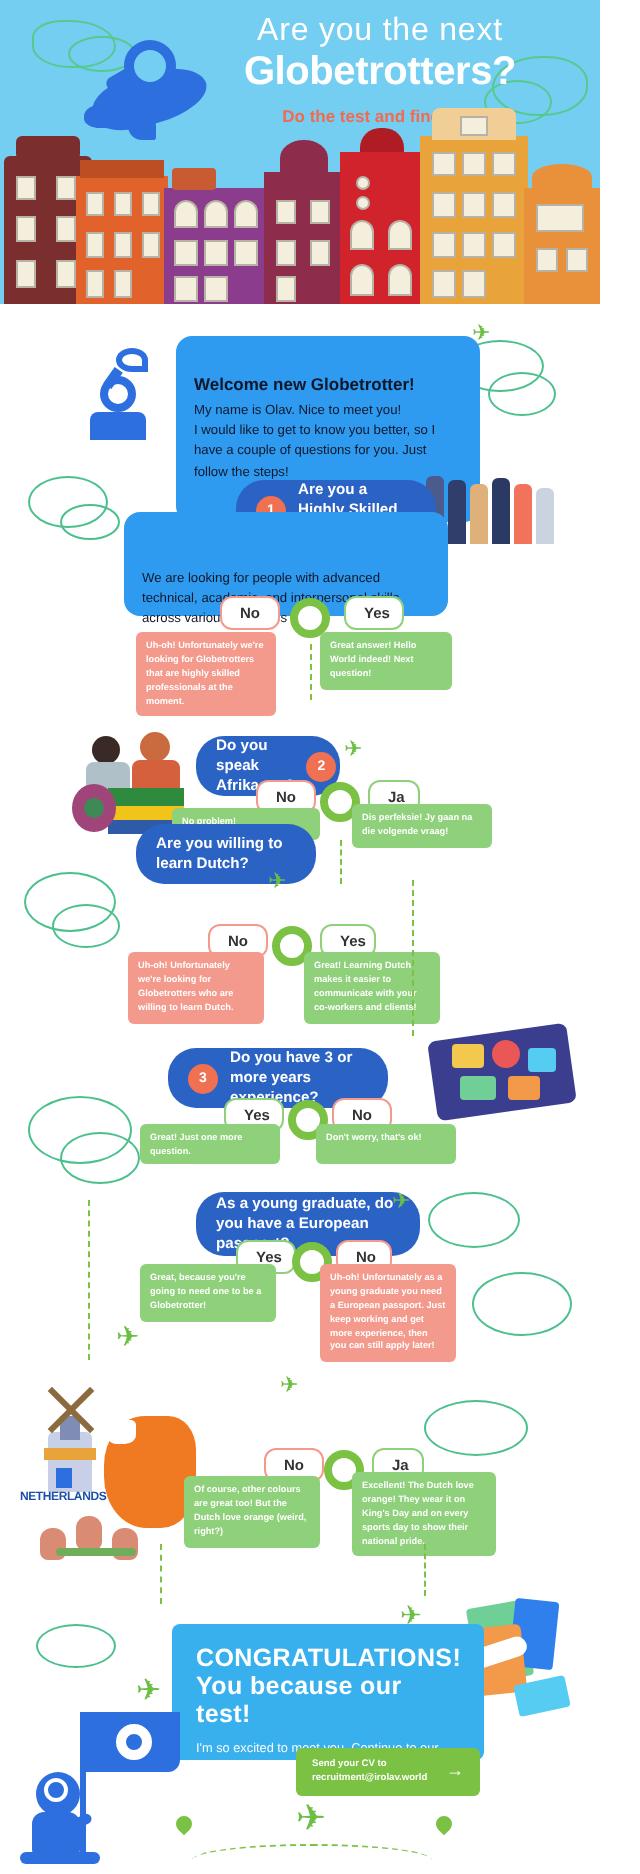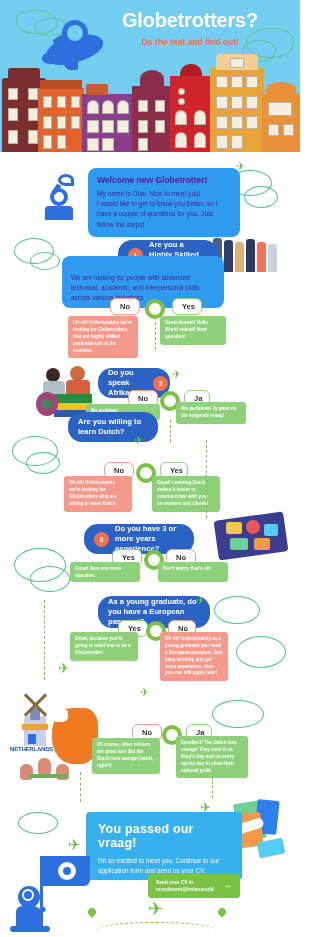--- a/index.html
+++ b/index.html
@@ -31,22 +31,22 @@
   .rk-fin { position: absolute; left: 4px; top: 34px; width: 20px; height: 12px; background: #2E6FE0; border-radius: 50% 10% 50% 40%; }
   .rk-fin2 { position: absolute; left: 26px; top: 38px; width: 14px; height: 14px; background: #2E6FE0; border-radius: 40% 50% 10% 50%; }
 
   
   .houses { position: absolute; left: 0; bottom: 0; width: 300px; height: 86px; }
   .hse { position: absolute; bottom: 0; }
   .win { position: absolute; background: #F4EEDC; border: 1px solid rgba(0,0,0,.25); }
 
   
   .bubble {
-    position: absolute; background: #2F9BF0; color: #4c1d95;
-    border-radius: 8px; padding: 7px 9px;
+    position: absolute; background: #2F9BF0; color: #0f172a;
+    border-radius: 8px; padding: 19px 9px;
   }
   .bubble .b-title { font-size: 8.5px; font-weight: bold; margin-bottom: 4px; }
   .bubble .b-text { font-size: 6.6px; line-height: 1.55; }
 
   .qpill {
     position: absolute; background: #2B63C4; color: #fff;
     border-radius: 14px; height: 26px; display: flex; align-items: center;
     padding: 0 10px; gap: 6px;
   }
   .qpill.tall { height: 30px; }
@@ -122,20 +122,21 @@
 
     <div class="rocket">
       <div class="rk-body"></div>
       <div class="rk-arm"></div>
       <div class="rk-head"></div>
       <div class="rk-fin"></div>
       <div class="rk-fin2"></div>
     </div>
 
     <div class="hero-title-wrap">
+      <div class="hero-l1">Are you the next</div>
       <div class="hero-l2">Globetrotters?</div>
       <div class="hero-l3">Do the test and find out!</div>
     </div>
 
     <div class="houses">
       <div class="hse" style="left:2px;width:44px;height:74px;background:#7A2E2E;border-radius:3px 3px 0 0;">
         <div style="position:absolute;left:6px;top:-10px;width:32px;height:12px;background:#7A2E2E;border-radius:3px;"></div>
         <div class="win" style="left:6px;top:10px;width:10px;height:12px;"></div>
         <div class="win" style="left:26px;top:10px;width:10px;height:12px;"></div>
         <div class="win" style="left:6px;top:30px;width:10px;height:13px;"></div>
@@ -374,21 +375,22 @@
 
   <div class="ill" style="left:212px;top:800px;width:82px;height:60px;">
     <div style="position:absolute;left:24px;top:2px;width:28px;height:38px;background:#6FCF97;border-radius:2px;transform:rotate(-10deg);"></div>
     <div style="position:absolute;left:44px;top:0px;width:22px;height:34px;background:#2F80ED;border-radius:2px;transform:rotate(6deg);"></div>
     <div style="position:absolute;left:6px;top:14px;width:44px;height:34px;background:#F2994A;border-radius:3px;transform:rotate(-6deg);"></div>
     <div style="position:absolute;left:18px;top:22px;width:34px;height:10px;background:#fff;border-radius:6px;transform:rotate(-18deg);"></div>
     <div style="position:absolute;left:46px;top:40px;width:26px;height:16px;background:#56CCF2;border-radius:2px;transform:rotate(-12deg);"></div>
   </div>
 
   <div class="congrats" style="left:86px;top:812px;width:156px;height:68px;">
-    <div class="cg2">You passed our vraag!</div>
+    <div class="cg1">CONGRATULATIONS!</div>
+    <div class="cg2">You because our test!</div>
     <div class="cg3">I'm so excited to meet you. Continue to our application form and send us your CV.</div>
   </div>
   <div class="plane" style="left:68px;top:836px;font-size:15px;">✈</div>
   <div class="plane" style="left:200px;top:800px;font-size:13px;">✈</div>
 
   <div class="cvbtn" style="left:148px;top:874px;width:92px;">
     <div>
       <div>Send your CV to</div>
       <div>recruitment@irolav.world</div>
     </div>

